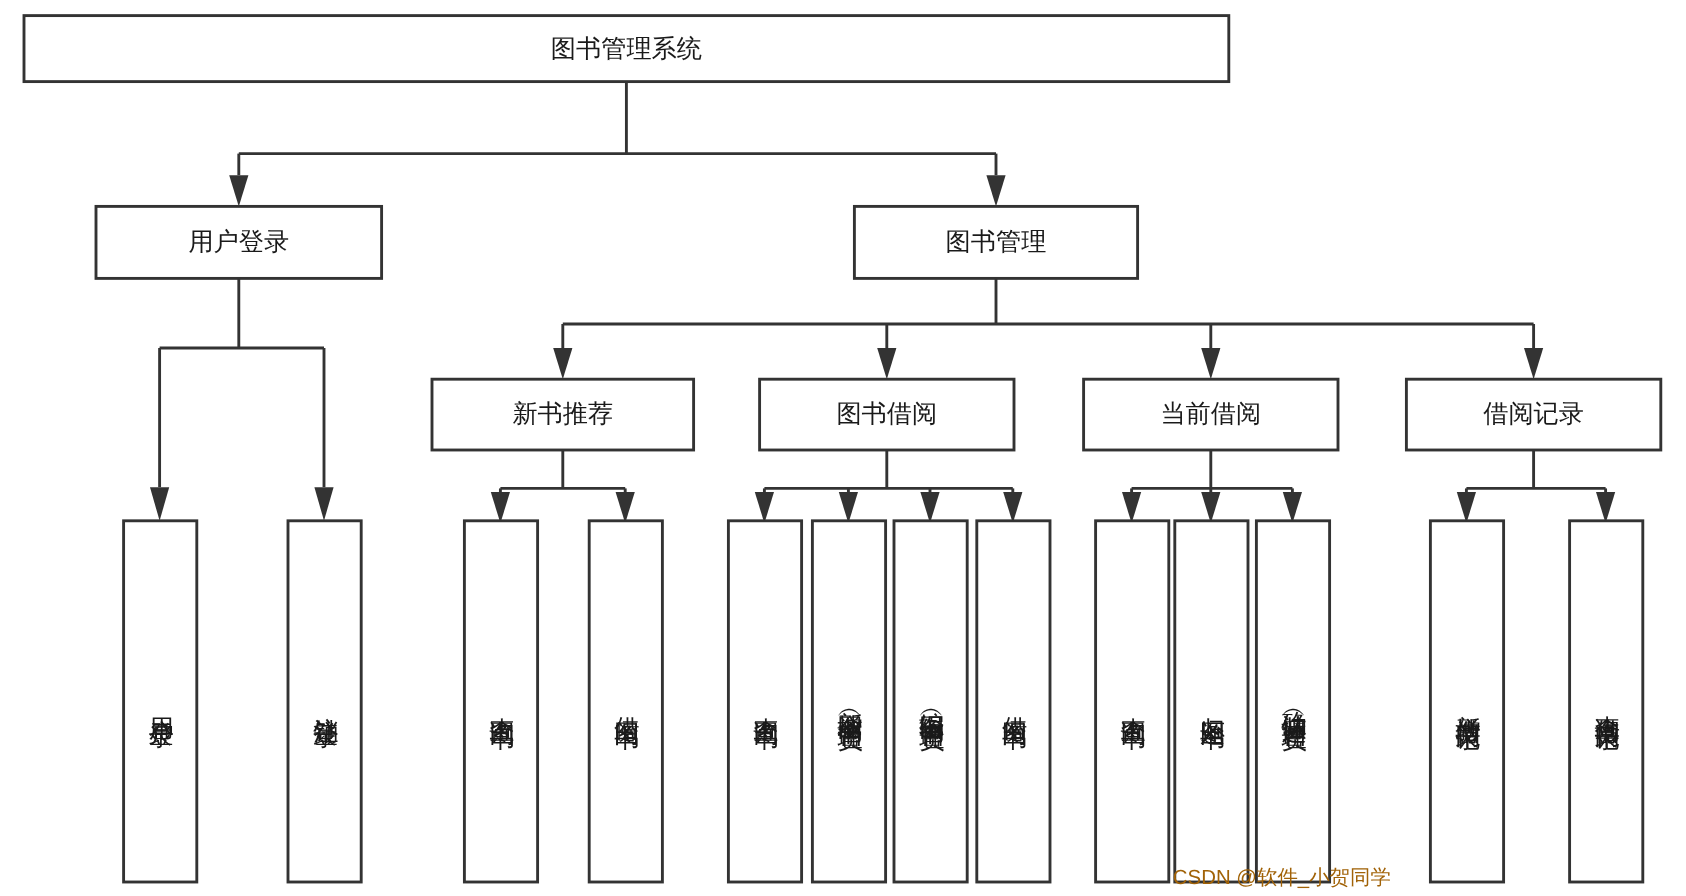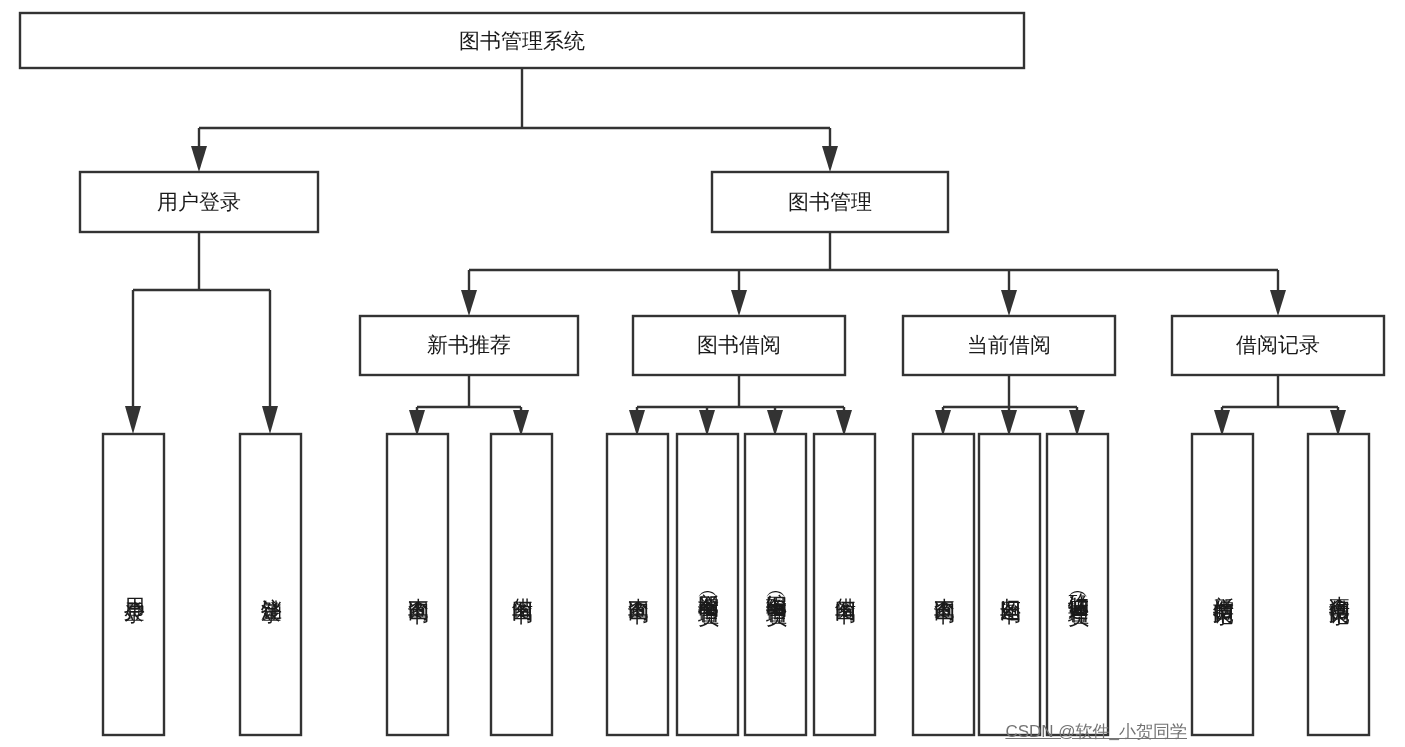--- a/index.html
+++ b/index.html
@@ -10,21 +10,20 @@
   body {
     width: 1405px;
     height: 747px;
     font-family: "Liberation Sans", "DejaVu Sans", sans-serif;
     overflow: hidden;
   }
   #diagram-root {
     position: relative;
     width: 1167px;
     height: 747px;
-    padding-left: 28px;
   }
   svg#flow-svg {
     position: absolute;
     top: 0;
     left: 0;
     width: 1405px;
     height: 747px;
     display: block;
   }
   .node-rect {
@@ -57,25 +56,24 @@
     text-orientation: upright;
     glyph-orientation-vertical: 0;
     letter-spacing: 2px;
   }
   .watermark {
     position: absolute;
     right: 8px;
     bottom: 4px;
     font-family: "Liberation Sans", "DejaVu Sans", sans-serif;
     font-size: 17px;
-    color: #737373;
+    color: #a16207;
     white-space: nowrap;
     pointer-events: none;
     user-select: none;
-    text-decoration: underline;
   }
 </style>
 </head>
 <body>
 
 <div id="diagram-root">
 
   <svg id="flow-svg" viewBox="0 0 1405 747">
 
     <g>

